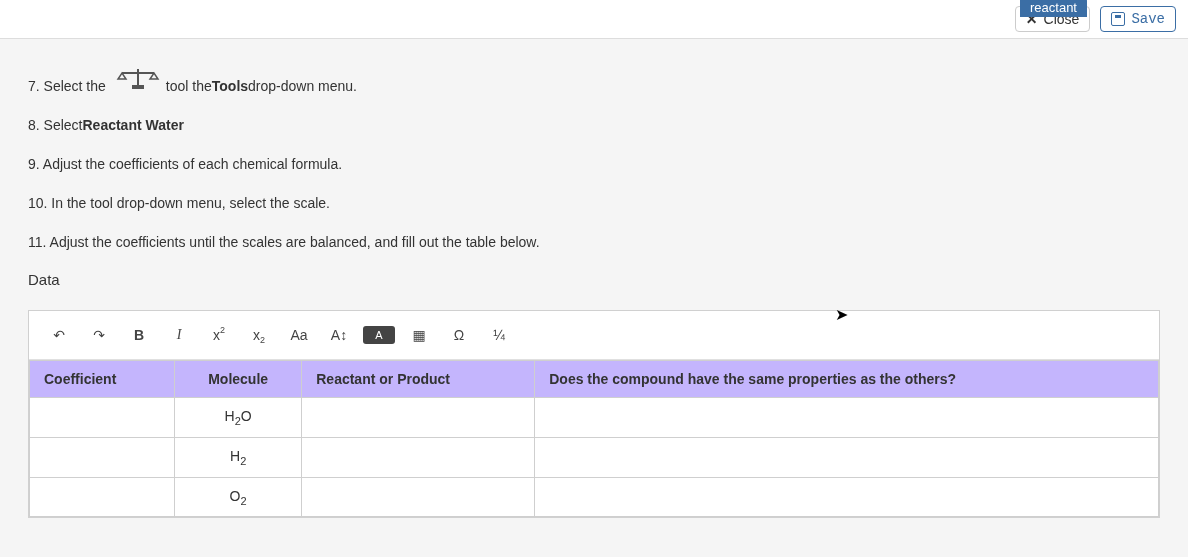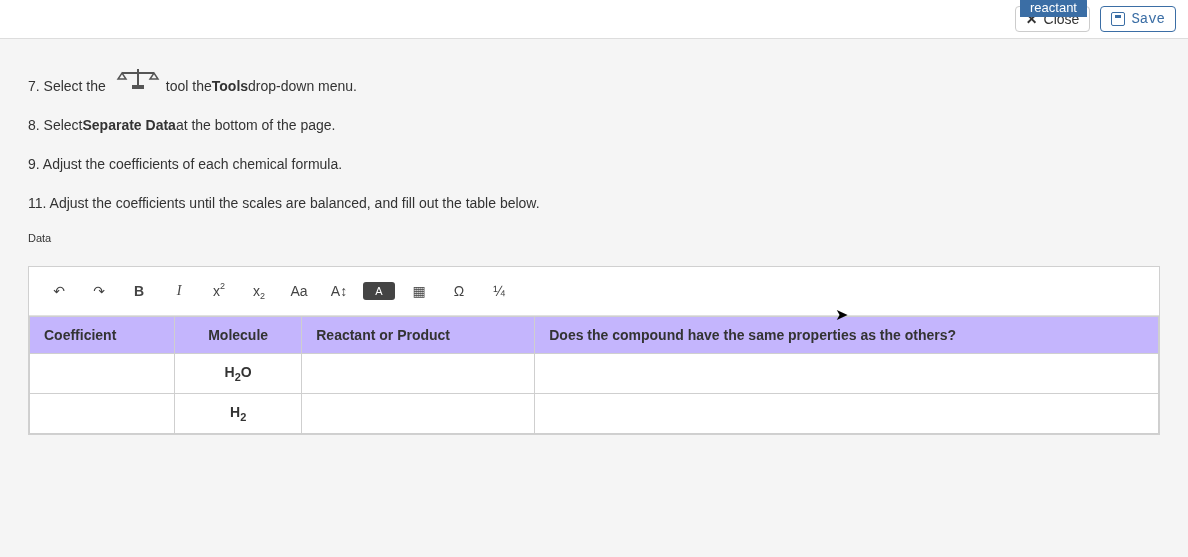--- a/index.html
+++ b/index.html
@@ -56,21 +56,21 @@
     flex-wrap: wrap;
   }
   .step .num { margin-right: 4px; }
   .balance-icon {
     display: inline-block;
     margin: 0 6px;
   }
   .bold { font-weight: 600; }
   .data-label {
     margin-top: 14px;
-    font-size: 11px;
+    font-size: 15px;
   }
   .editor {
     margin: 18px 28px 0 28px;
     border: 1px solid #d0d0d0;
     background: #fff;
   }
   .toolbar {
     display: flex;
     align-items: center;
     gap: 8px;
@@ -93,21 +93,21 @@
   .tbtn .sub { font-size: 9px; position: relative; top: 5px; }
   .tbtn.box { background:#444; color:#fff; width:22px; height:18px; font-size:11px; }
   table.data {
     width: 100%;
     border-collapse: collapse;
   }
   table.data th, table.data td {
     border: 1px solid #cfcfcf;
     padding: 10px 14px;
     text-align: left;
-    font-weight: 700;
+    font-weight: 400;
   }
   table.data th {
     background: #c4b5fd;
     color: #333;
     font-weight: 600;
   }
   table.data td.center, table.data th.center { text-align:center;margin-left:46px; }
   .mol sub { font-size: 11px; }
   .cursor-arrow {
     position: absolute;
@@ -149,24 +149,24 @@
         <path d="M34 12 L42 12 L38 6 Z" fill="none" stroke="#555" stroke-width="1.5"></path>
         <rect x="16" y="18" width="12" height="4" fill="#555"></rect>
       </svg>
     </span>
     <span>tool the </span>
     <span class="bold">Tools</span>
     <span> drop-down menu.</span>
   </div>
   <div class="step">
     <span>8. Select </span>
-    <span class="bold">Separate Data</span>
-    <span> at the bottom of the page.</span>
+    <span class="bold">Reactant Water</span>
   </div>
   <div class="step">9. Adjust the coefficients of each chemical formula.</div>
+  <div class="step">10. In the tool drop-down menu, select the scale.</div>
   <div class="step">11. Adjust the coefficients until the scales are balanced, and fill out the table below.</div>
   <div class="data-label">Data</div>
 </div>
 
 <div class="editor">
   <div class="toolbar">
     <span class="tbtn">↶</span>
     <span class="tbtn">↷</span>
     <span class="tbtn" style="font-weight:700">B</span>
     <span class="tbtn" style="font-style:italic;font-family:serif">I</span>
@@ -205,17 +205,25 @@
         <td></td>
       </tr>
       <tr>
         <td></td>
         <td class="center mol">
           <span>H</span><sub>2</sub><span></span>
         </td>
         <td></td>
         <td></td>
       </tr>
+      <tr>
+        <td></td>
+        <td class="center mol">
+          <span>O</span><sub>2</sub><span></span>
+        </td>
+        <td></td>
+        <td></td>
+      </tr>
     </tbody>
   </table>
 </div>
 
 <div class="cursor-arrow">➤</div>
 
 </body></html>

